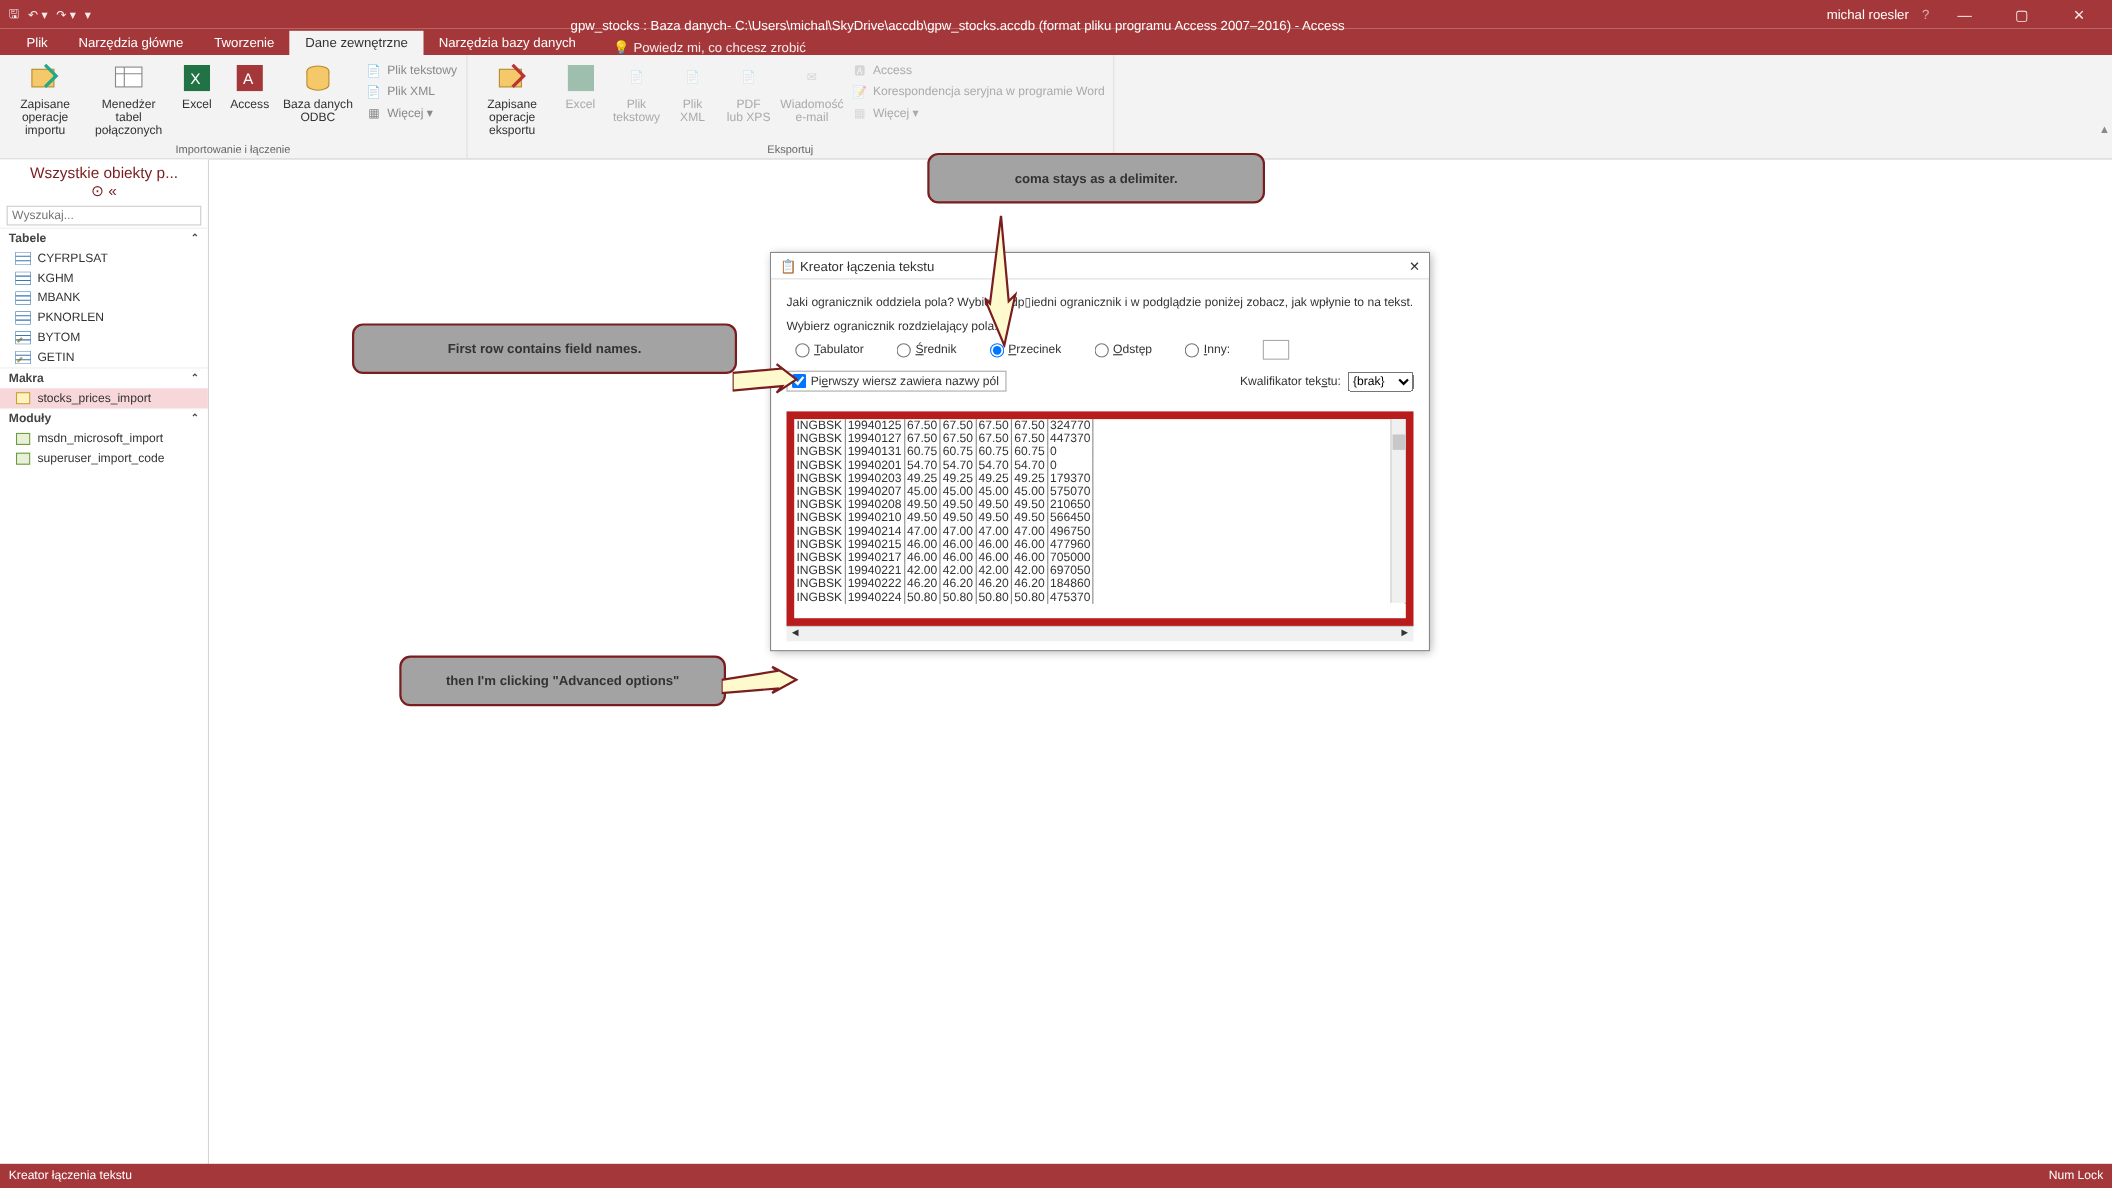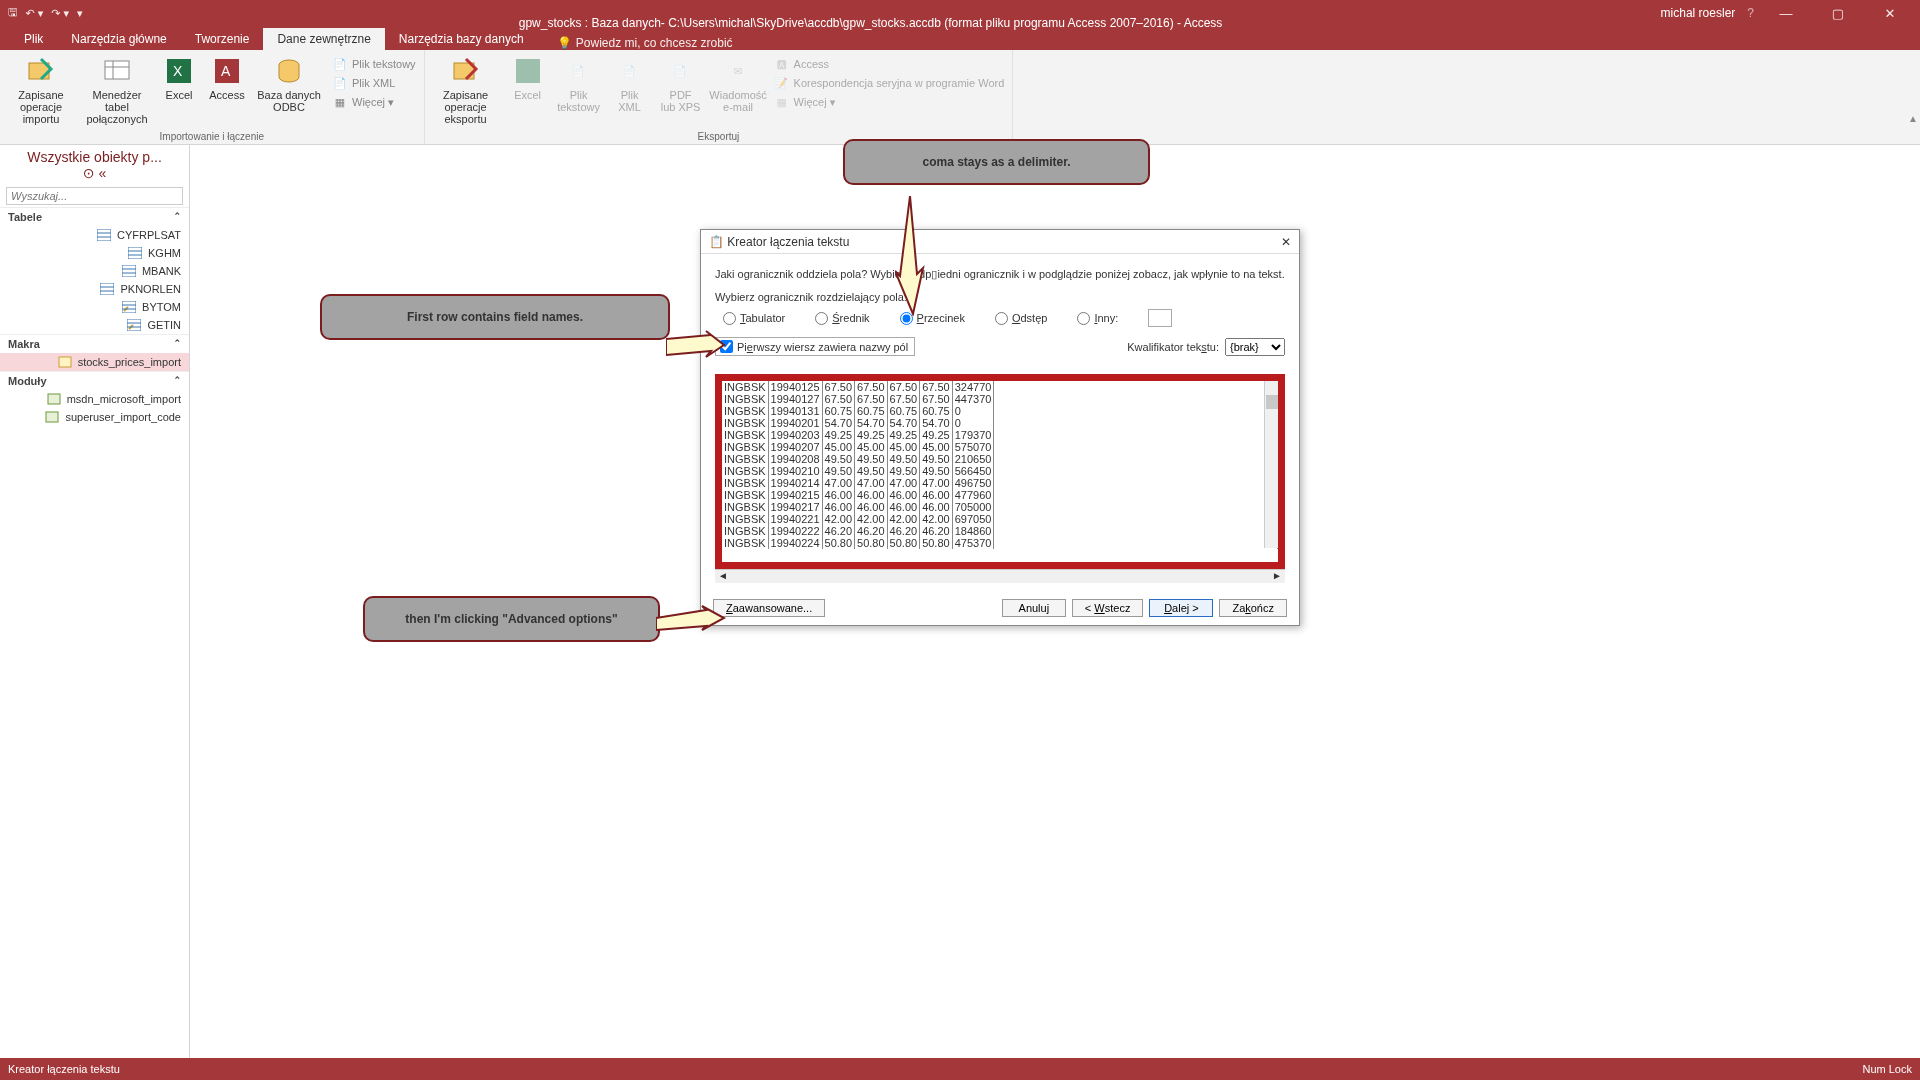--- a/index.html
+++ b/index.html
@@ -28,23 +28,23 @@
 .bigbtn .ico { width:32px; height:32px; display:flex; align-items:center; justify-content:center; }
 .smallcol { display:flex; flex-direction:column; gap:1px; font-size:11px; padding-top:2px; }
 .smallbtn { display:flex; gap:4px; align-items:center; padding:1px 2px; white-space:nowrap; color:#888; }
 .smallbtn .sico { width:16px; height:16px; display:inline-flex; align-items:center; justify-content:center; }
 .dim { color:#aaa; }
 
 
 .navpane { position:absolute; left:0; top:145px; bottom:22px; width:190px; border-right:1px solid #d4d4d4; background:#fff; }
 .navhead { padding:4px 8px; font-size:14px; color:#7a1d1f; display:flex; align-items:center; justify-content:space-between;flex-direction:column; }
 .navsearch { margin:2px 6px; }
-.navsearch input { width:100%; height:18px; border:1px solid #ccc; padding:0 4px; font-size:11px; font-style:italic; color:#888; }
+.navsearch input { width:100%; height:18px; border:1px solid #ccc; padding:0 4px; font-size:11px; color:#888; }
 .navsec { padding:3px 8px; font-size:11px; color:#444; font-weight:bold; display:flex; justify-content:space-between; border-top:1px solid #eee; }
-.navitem { padding:3px 8px 3px 14px; font-size:11px; display:flex; gap:6px; align-items:center;justify-content:flex-end; }
+.navitem { padding:3px 8px 3px 14px; font-size:11px; display:flex; gap:6px; align-items:center; }
 .navitem.sel { background:#f8d7da; }
 .tico { width:14px; height:12px; display:inline-block; }
 
 
 .status { position:absolute; left:0; right:0; bottom:0; height:22px; background:#a4373a; color:#fff; font-size:11px; display:flex; align-items:center; padding:0 8px; justify-content:space-between; }
 
 
 .dialog { position:absolute; left:700px; top:229px; width:600px; background:#fff; border:1px solid #888; box-shadow:2px 2px 8px rgba(0,0,0,.3); }
 .dlgtitle { height:24px; background:#fff; border-bottom:1px solid #ddd; display:flex; align-items:center; padding:0 8px; justify-content:space-between; font-size:12px; }
 .dlgbody { padding:14px 14px 8px; }
@@ -550,27 +550,20 @@
         </table>
       <div class="pscroll">
           <div class="thumb"></div>
         </div>
     </div>
     <div class="hscroll">
         <span>◄</span>
         <span>►</span>
       </div>
   </div>
-  <div class="dlgbtns">
-    <button class="btn advanced"><span class="under">Z</span>aawansowane...</button>
-    <button class="btn">Anuluj</button>
-    <button class="btn">&lt; <span class="under">W</span>stecz</button>
-    <button class="btn primary"><span class="under">D</span>alej &gt;</button>
-    <button class="btn">Za<span class="under">k</span>ończ</button>
-  </div>
 </div>
 
 <div class="callout c3">coma stays as a delimiter.</div>
 <svg style="position:absolute;left:895px;top:196px" width="40" height="120">
     <path d="M15 0 L5 80 L0 75 L18 118 L28 72 L22 78 Z" fill="#fffacd" stroke="#7a1d1f" stroke-width="2"></path>
   </svg>
 
 <div class="callout c1">First row contains field names.</div>
 <svg style="position:absolute;left:666px;top:330px" width="60" height="30">
     <path d="M0 4 L45 0 L40 -4 L58 10 L40 22 L45 16 L0 20 Z" transform="translate(0,5)" fill="#fffacd" stroke="#7a1d1f" stroke-width="2"></path>

